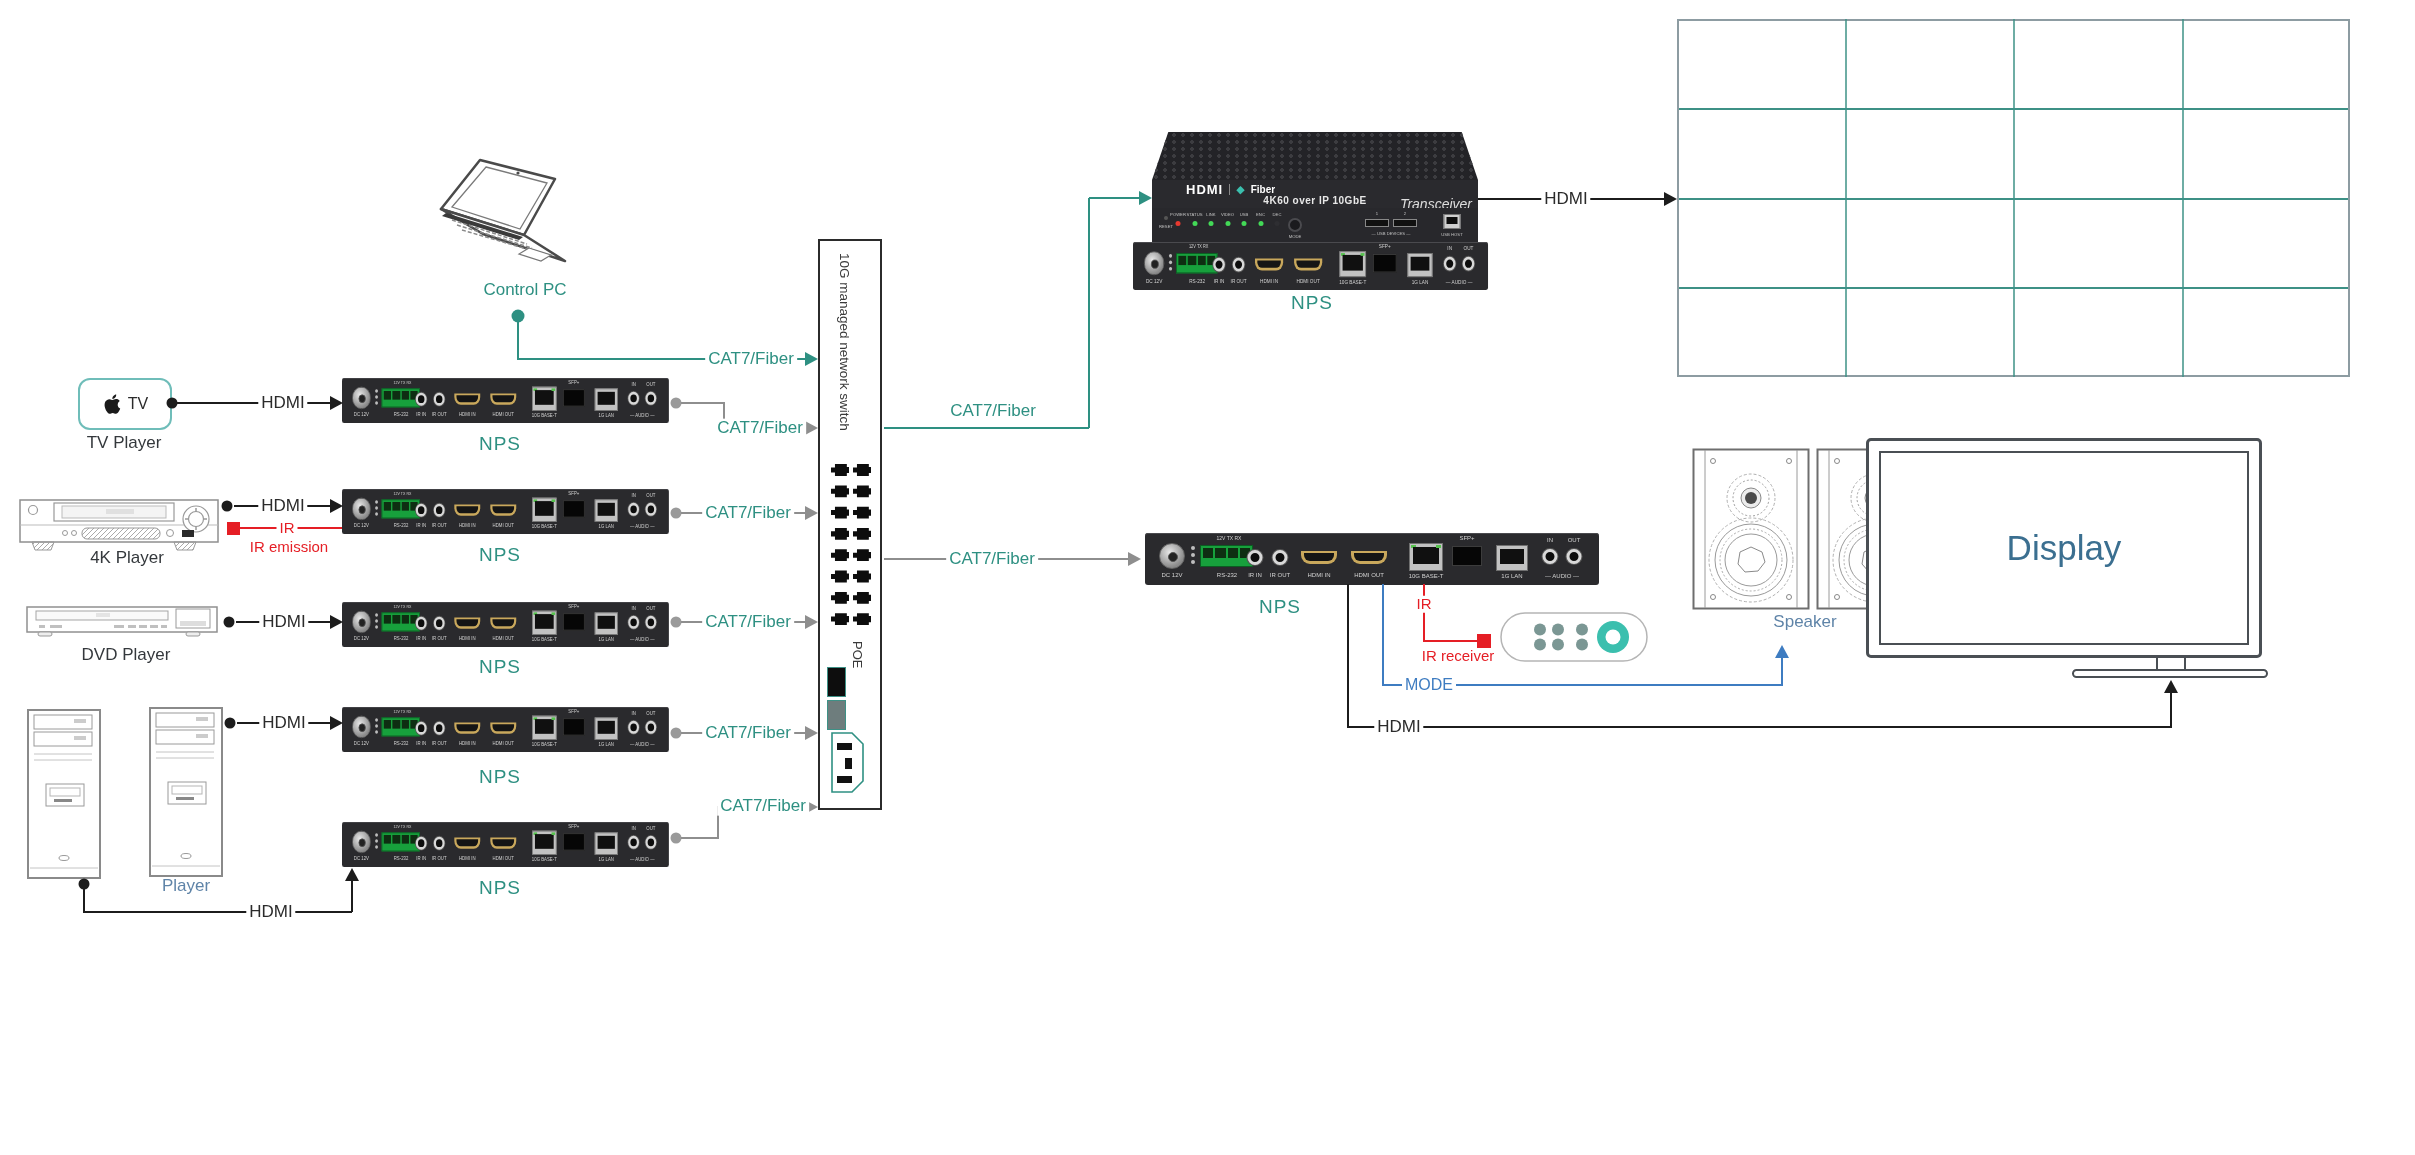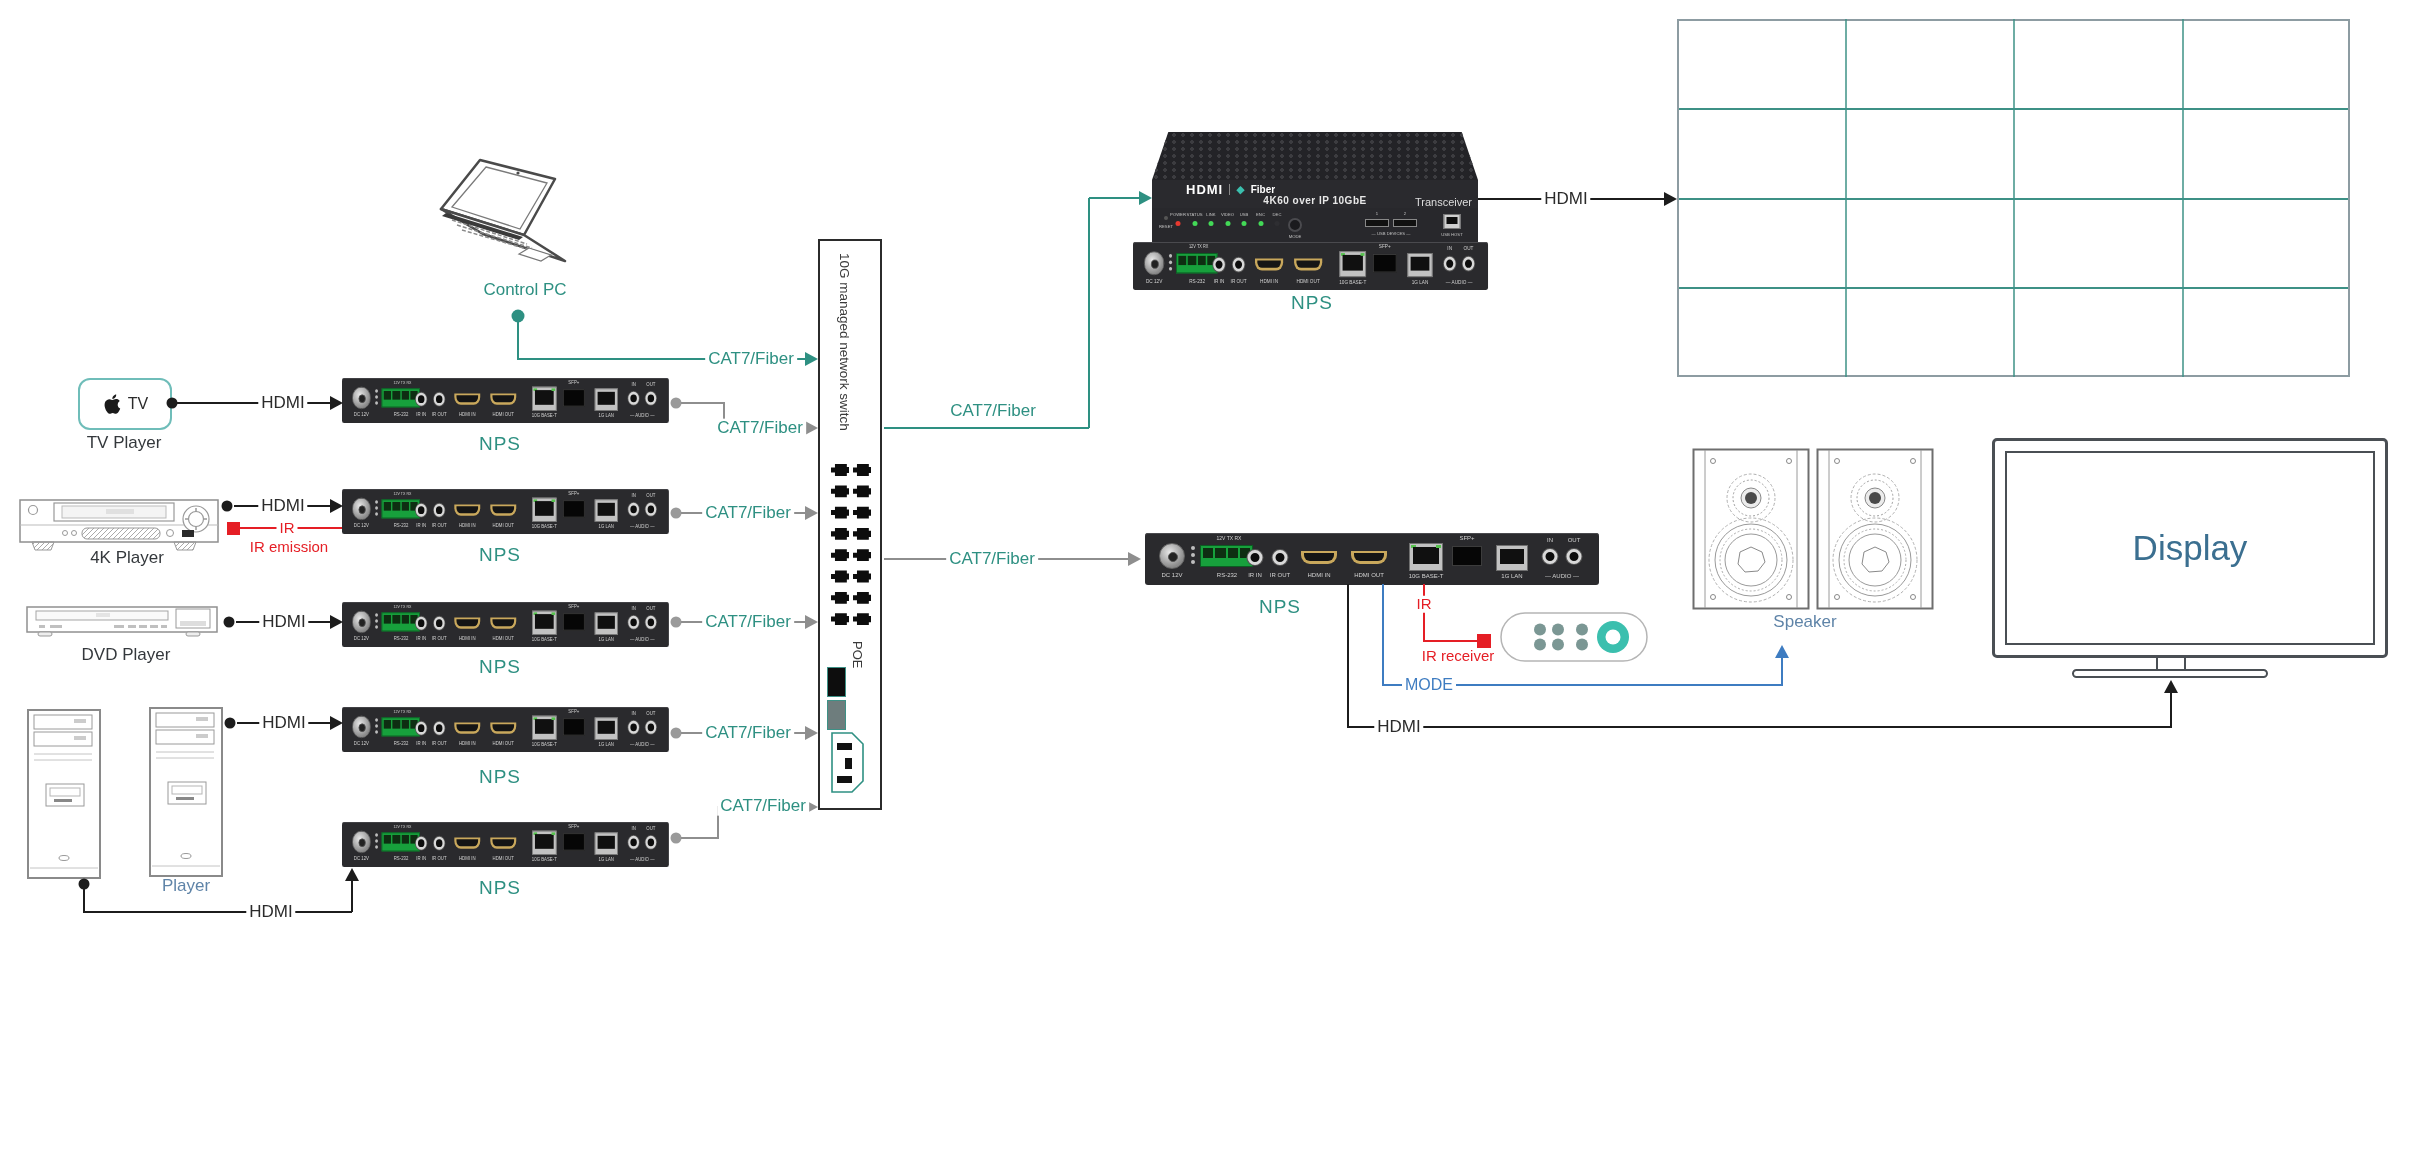--- a/index.html
+++ b/index.html
@@ -22,21 +22,21 @@
   .dev-lbl{position:absolute;transform:translate(-50%,-50%);font-size:17px;color:#34383c;white-space:nowrap;}
   .dev-lbl-blue{color:#5f84a8;}
   .nps-lbl{position:absolute;transform:translate(-50%,-50%);font-size:19px;color:#2E9082;letter-spacing:1px;}
   .redsq{position:absolute;background:#e51e25;}
   
   #wall{position:absolute;left:1677px;top:19px;width:673px;height:358px;border:2px solid #8d9ca2;box-sizing:border-box;}
   .wall-v{position:absolute;top:19px;height:358px;width:2px;background:#3d9186;opacity:.75;}
   .wall-h{position:absolute;left:1679px;width:669px;height:2px;background:#3d9186;}
   #wall-text{position:absolute;left:2014px;top:198px;transform:translate(-50%,-50%);font-size:40px;color:#2c5f78;white-space:nowrap;}
   
-  #tv{position:absolute;left:1992px;top:438px;width:396px;height:220px;border:3px solid #4a4f54;border-radius:5px;box-sizing:border-box;background:#fff;}
+  #tv{position:absolute;left:1866px;top:438px;width:396px;height:220px;border:3px solid #4a4f54;border-radius:5px;box-sizing:border-box;background:#fff;}
   #tv-screen{position:absolute;left:10px;top:10px;right:10px;bottom:10px;border:2px solid #4a4f54;display:flex;align-items:center;justify-content:center;}
   #tv-text{font-size:35px;color:#3b6f90;}
   #tv-stem{position:absolute;left:2156px;top:657px;width:26px;height:13px;border-left:2px solid #4a4f54;border-right:2px solid #4a4f54;}
   #tv-base{position:absolute;left:2072px;top:669px;width:196px;height:9px;border:2px solid #4a4f54;border-radius:6px;box-sizing:border-box;background:#fff;}
   
   #appletv{position:absolute;left:78px;top:378px;width:94px;height:52px;border:2px solid #6fbdb9;border-radius:12px;box-sizing:border-box;display:flex;align-items:center;justify-content:center;gap:7px;background:#fff;}
   #appletv span{font-size:16px;color:#2b2b2b;}
   
   #switch{position:absolute;left:818px;top:239px;width:64px;height:571px;border:2px solid #2b2b2b;box-sizing:border-box;background:#fff;}
   #switch-title{position:absolute;left:17px;top:12px;writing-mode:vertical-rl;font-size:13.5px;color:#3a3a3a;height:210px;white-space:nowrap;}
@@ -68,21 +68,21 @@
   
   #trans-body{position:absolute;left:1152px;top:132px;width:326px;height:110px;}
   #trans-vents{position:absolute;left:0;top:0;width:326px;height:48px;background:#232327;background-image:radial-gradient(circle at 4px 3px,#3c3c40 1.6px,transparent 2.1px);background-size:9px 7px;clip-path:polygon(5% 0,95% 0,100% 100%,0 100%);}
   #trans-band{position:absolute;left:0;top:48px;width:326px;height:28px;background:#2a2a2e;}
   #trans-band .row1{position:absolute;left:34px;top:2px;display:flex;align-items:center;gap:6px;color:#fff;}
   #trans-band .hdmi-logo{font-size:13px;font-weight:bold;letter-spacing:1px;}
   #trans-band .sep{width:1px;height:11px;background:#888;}
   #trans-band .diamond{color:#3bbfae;font-size:11px;}
   #trans-band .sdvoe{font-size:10px;font-weight:bold;}
   #trans-band .row2{position:absolute;left:0;right:0;top:15px;text-align:center;color:#e8e8e8;font-size:10px;font-weight:bold;letter-spacing:.5px;}
-  #trans-role{position:absolute;right:6px;top:16px;color:#ddd;font-size:11px;}
+  #trans-role{position:absolute;right:6px;top:16px;color:#ddd;font-size:14px;font-style:italic;}
   #trans-face{position:absolute;left:0;top:76px;width:326px;height:34px;background:#28282c;}
   .tf-lbl{position:absolute;transform:translateX(-50%);font-size:4.2px;color:#c2c2c2;white-space:nowrap;}
   .tf-dot{position:absolute;transform:translateX(-50%);width:5px;height:5px;border-radius:50%;}
   #mode-btn{position:absolute;left:143px;top:10px;transform:translateX(-50%);width:14px;height:14px;border-radius:50%;background:#1b1b1e;border:2px solid #4a4a4e;box-sizing:border-box;}
   .usb-port{position:absolute;transform:translateX(-50%);top:11px;width:24px;height:8px;background:#111;border:1px solid #888;box-sizing:border-box;}
   #usb-host{position:absolute;left:300px;transform:translateX(-50%);top:6px;width:17px;height:15px;background:#cfcfcf;border:1px solid #777;box-sizing:border-box;}
   #usb-host i{position:absolute;left:2px;right:2px;top:2px;bottom:4px;background:#0d0d0d;}
   svg{display:block;}
 </style>
 </head>

